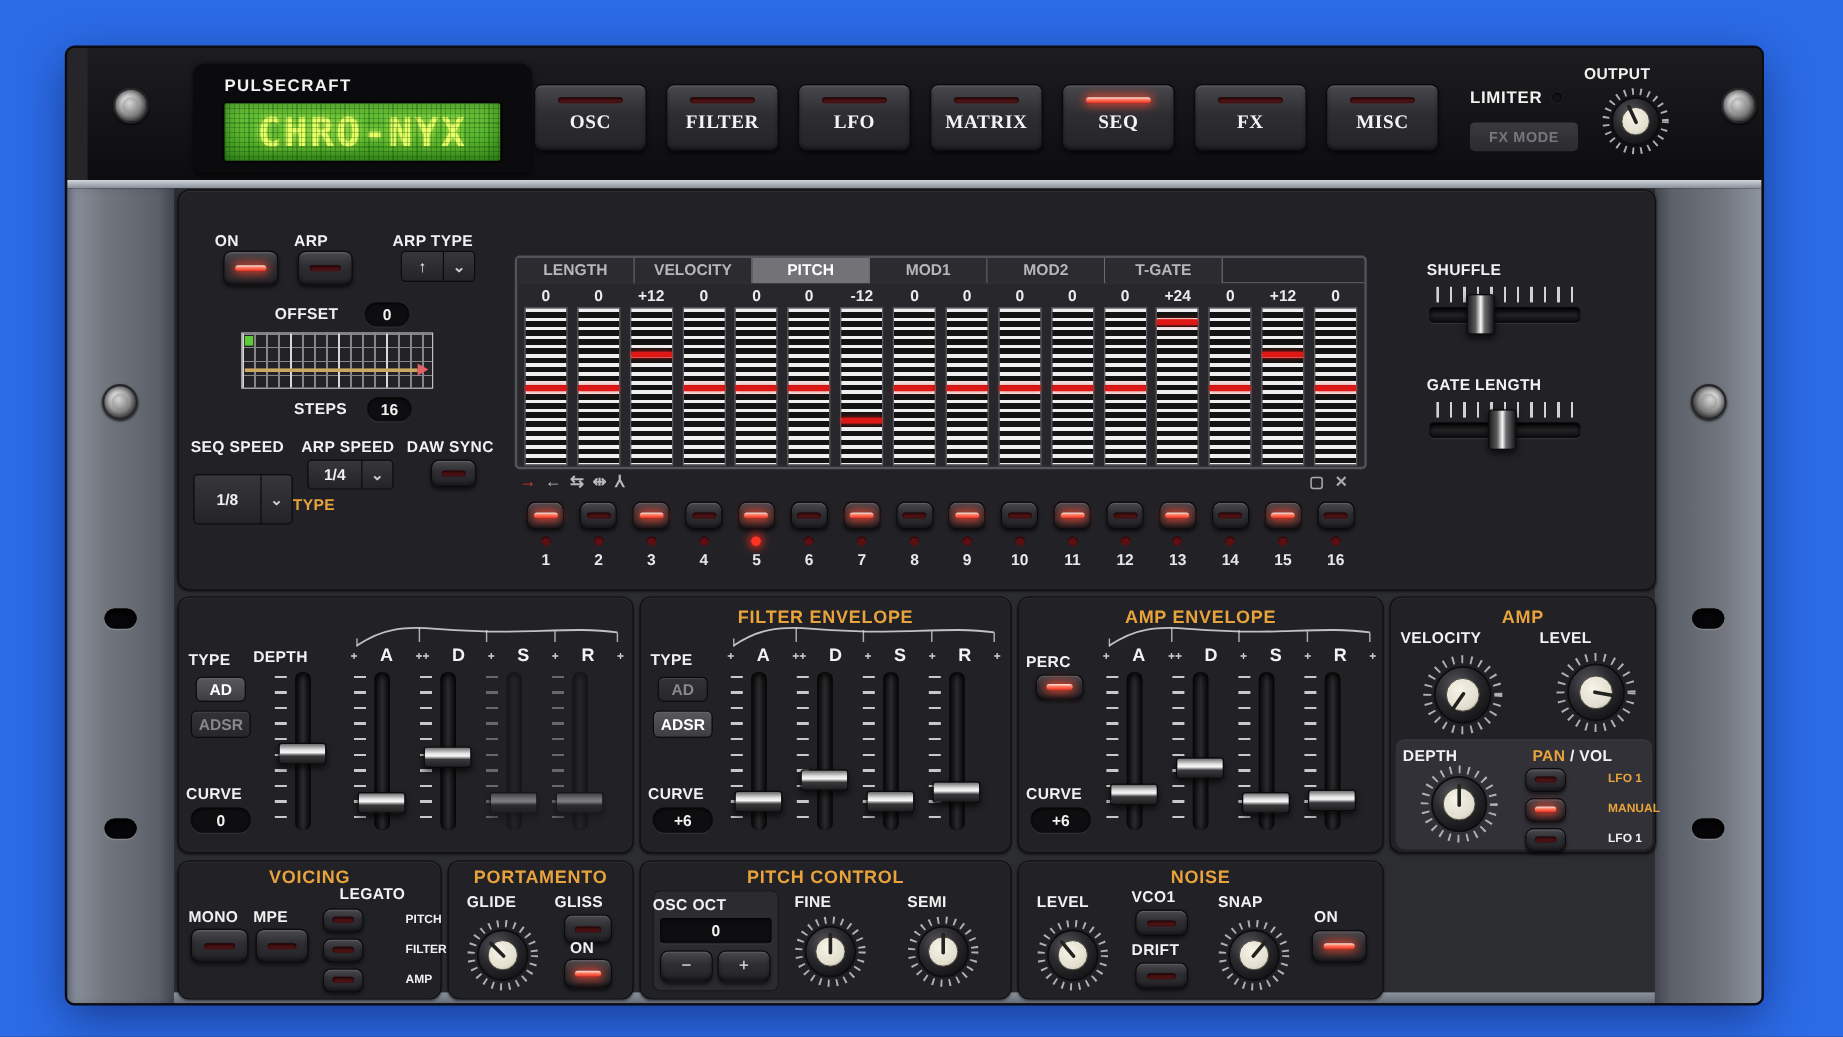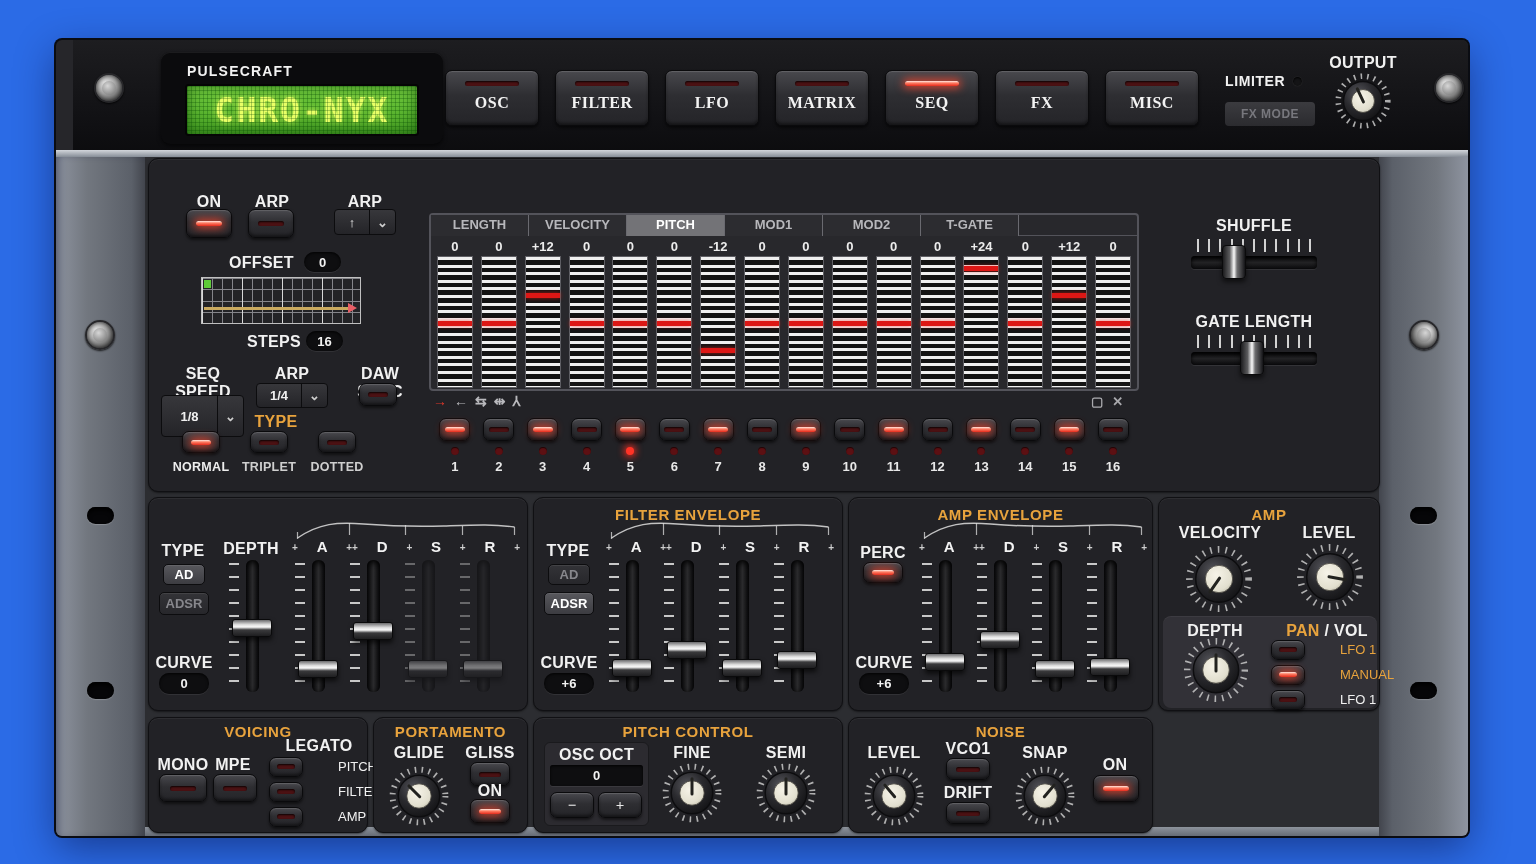--- a/index.html
+++ b/index.html
@@ -47,21 +47,21 @@
   .rail{position:absolute;top:117px;bottom:0;width:89px;background:linear-gradient(to right,#8e94a0,#72777f 35%,#5b6069 85%,#42454d);}
   .rail.left{left:0;box-shadow:inset 6px 0 8px -4px rgba(20,30,60,.55);}
   .rail.right{right:0;transform:scaleX(-1);}
   .oval{position:absolute;left:31px;width:27px;height:17px;border-radius:9px;background:#060608;
         box-shadow:inset 0 3px 4px #000,0 1px 1px rgba(255,255,255,.2);}
   
   .panel{position:absolute;background:#222226;border:1px solid #101013;border-radius:10px;
          box-shadow:inset 0 1px 0 rgba(255,255,255,.05),0 1px 2px rgba(0,0,0,.5);}
   .ptitle{position:absolute;top:8px;left:0;right:0;text-align:center;color:#e8a33d;
           font-weight:700;font-size:15px;letter-spacing:.6px;}
-  .lbl{position:absolute;color:#f1f1f1;font-weight:700;font-size:16px;letter-spacing:.3px;text-align:center;}
+  .lbl{position:absolute;color:#f1f1f1;font-weight:700;font-size:13px;letter-spacing:.3px;}
   .lbl.org{color:#e8a33d;}
   .vbox{position:absolute;background:#0e0e10;border-radius:10px;color:#f2f2f2;font-weight:700;font-size:13px;
         display:flex;align-items:center;justify-content:center;
         box-shadow:inset 0 1px 3px rgba(0,0,0,.9),0 1px 0 rgba(255,255,255,.07);}
   .ledbtn{position:absolute;}
   .dd{position:absolute;display:flex;background:linear-gradient(#37373b,#242428);border:1px solid #0c0c0e;
       border-radius:4px;overflow:hidden;}
   .ddval{flex:1;display:flex;align-items:center;justify-content:center;color:#f0f0f0;font-weight:700;font-size:13px;}
   .ddchev{width:26px;border-left:1px solid #0c0c0e;display:flex;align-items:center;justify-content:center;
           color:#cfcfcf;font-size:13px;font-weight:700;}
@@ -121,21 +121,21 @@
   .envcurve{position:absolute;}
   .envhdr{position:absolute;display:flex;justify-content:space-between;align-items:flex-end;}
   .envhdr .lb{color:#f3f3f3;font-weight:700;font-size:15px;}
   .envhdr .mk{color:#cfcfcf;font-weight:700;font-size:10px;padding-bottom:2px;}
   .selbtn{position:absolute;border-radius:5px;display:flex;align-items:center;justify-content:center;
           font-weight:700;font-size:13px;background:linear-gradient(#333337,#27272b);color:#87878c;
           border:1px solid #0c0c0e;box-shadow:inset 0 1px 0 rgba(255,255,255,.08);}
   .selbtn.on{background:linear-gradient(#58585d,#3c3c41);color:#ffffff;}
   .route{display:flex;align-items:center;gap:9px;height:21px;}
   .route .ledbtn{position:static;width:34px;height:20px;flex:none;}
-  .route span{color:#f1f1f1;font-weight:400;font-size:13px;white-space:nowrap;padding-left:26px;}
+  .route span{color:#f1f1f1;font-weight:700;font-size:10px;white-space:nowrap;padding-left:26px;}
   .route span.org{color:#e8a33d;}
   .subpanel{position:absolute;background:#323137;border-radius:8px;box-shadow:inset 0 1px 0 rgba(255,255,255,.05);}
   .oscsub{position:absolute;background:#2c2b30;border:1px solid #1a1a1d;border-radius:6px;}
   .modecol{display:flex;flex-direction:column;align-items:center;width:70px;}
   .modecol .ledbtn{position:static;width:38px;height:22px;}
   .modecol span{margin-top:7px;color:#ededed;font-weight:700;font-size:12.5px;letter-spacing:.3px;}
   .modecol span.dim{color:#cfcfcf;}
 </style>
 </head>
 <body>
@@ -261,40 +261,20 @@
     <div class="dd" style="left:107px;top:224px;width:72px;height:25px">
       <span class="ddval">1/4</span>
       <span class="ddchev">⌄</span>
     </div>
     <div class="lbl" style="left:190px;top:206px;width:82px">DAW SYNC</div>
     <div class="ledbtn btn3d" style="left:210px;top:224px;width:38px;height:23px">
         <div class="pill"></div>
       </div>
 
     <div class="lbl org" style="left:95px;top:254px;width:64px">TYPE</div>
-    <div id="modebtns" style="position:absolute;left:18px;top:272px;width:204px;display:flex;justify-content:space-between">
-        <div class="modecol">
-     <div class="ledbtn btn3d">
-            <div class="pill lit"></div>
-          </div>
-     <span class="">NORMAL</span>
-        </div>
-        <div class="modecol">
-     <div class="ledbtn btn3d">
-            <div class="pill"></div>
-          </div>
-     <span class="dim">TRIPLET</span>
-        </div>
-        <div class="modecol">
-     <div class="ledbtn btn3d">
-            <div class="pill"></div>
-          </div>
-     <span class="dim">DOTTED</span>
-        </div>
-      </div>
 
     <div class="gridblock">
       <div id="tabs">
           <div class="tab">LENGTH</div>
           <div class="tab">VELOCITY</div>
           <div class="tab on">PITCH</div>
           <div class="tab">MOD1</div>
           <div class="tab">MOD2</div>
           <div class="tab">T-GATE</div>
         </div>

